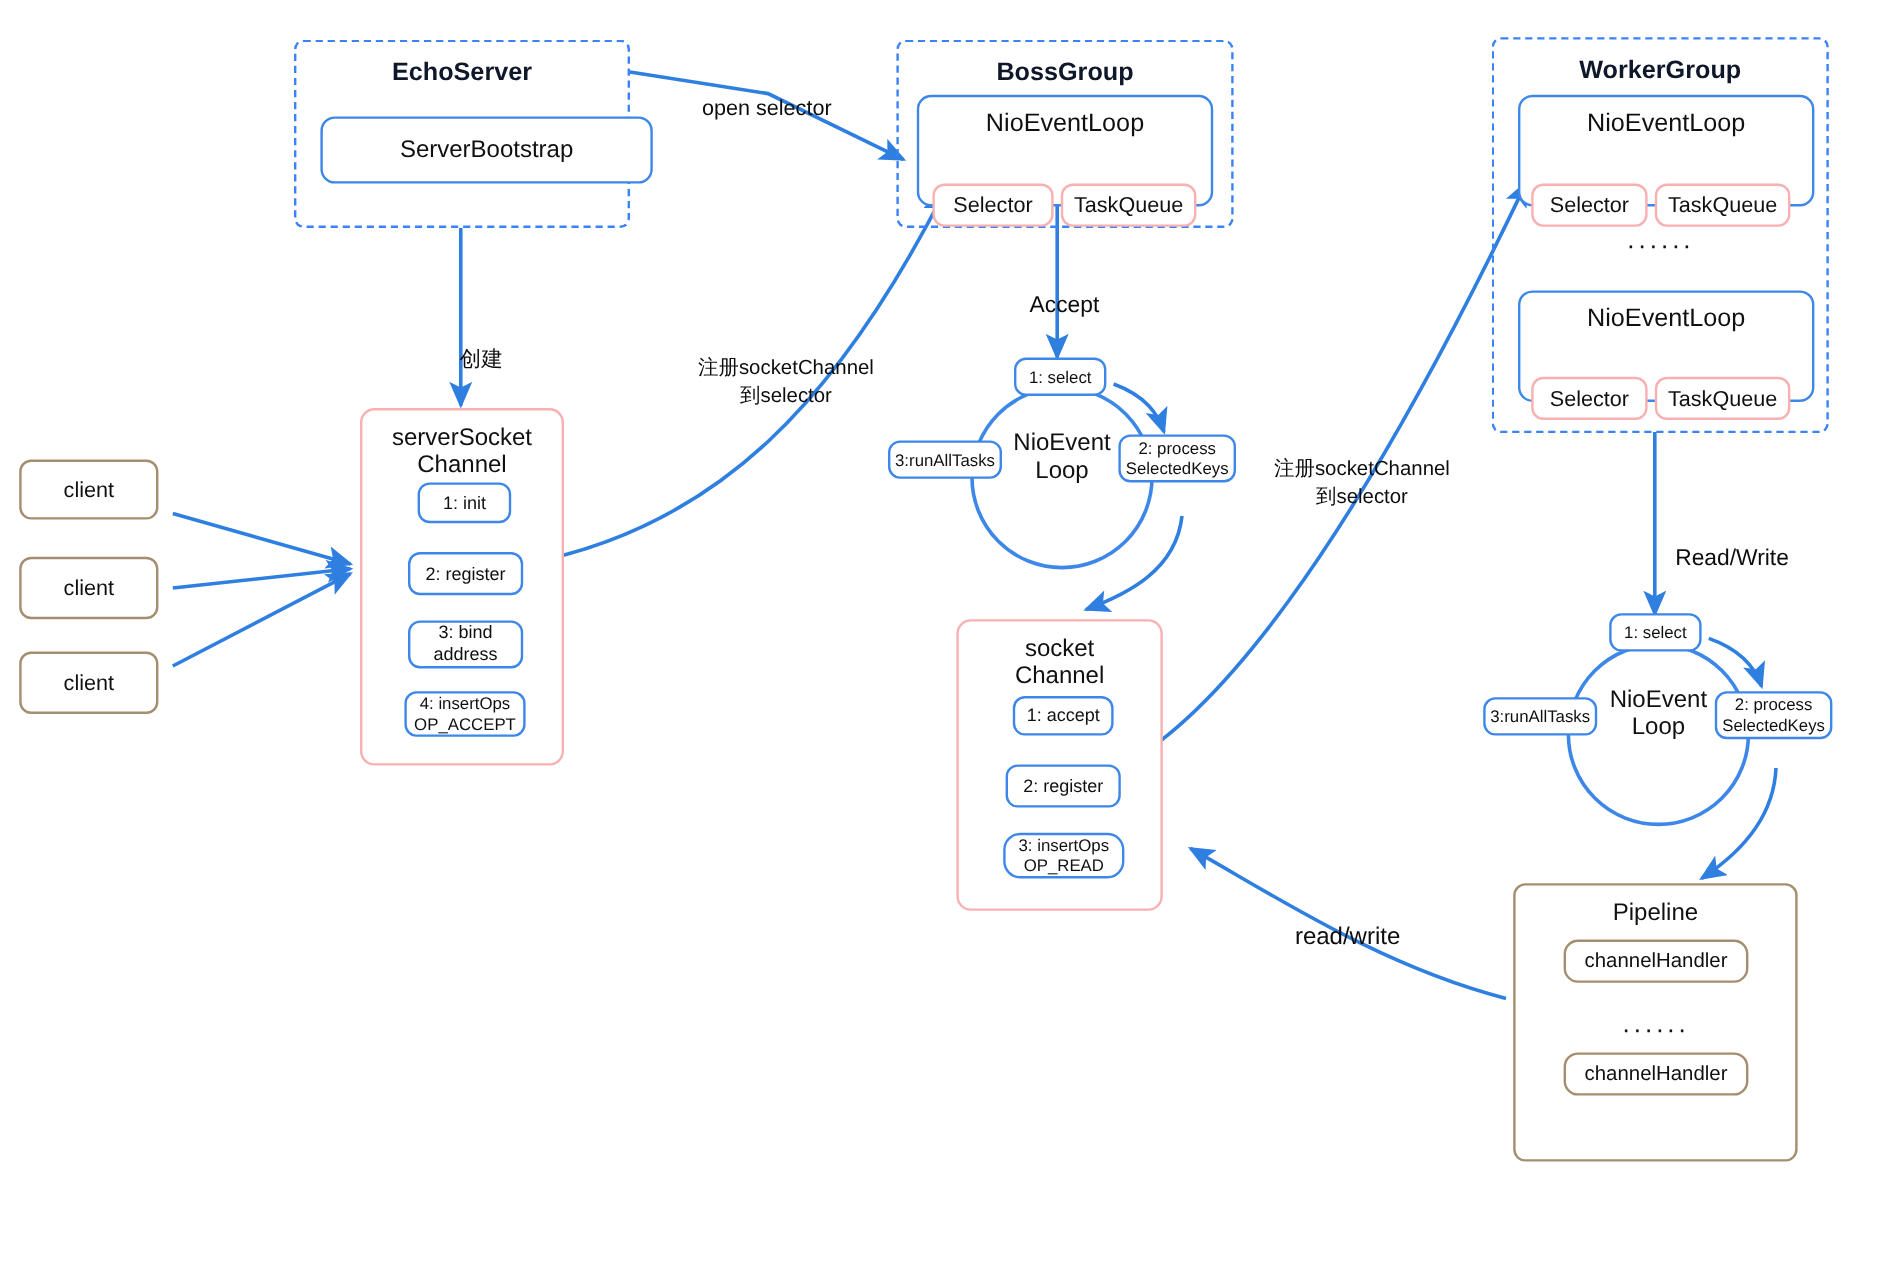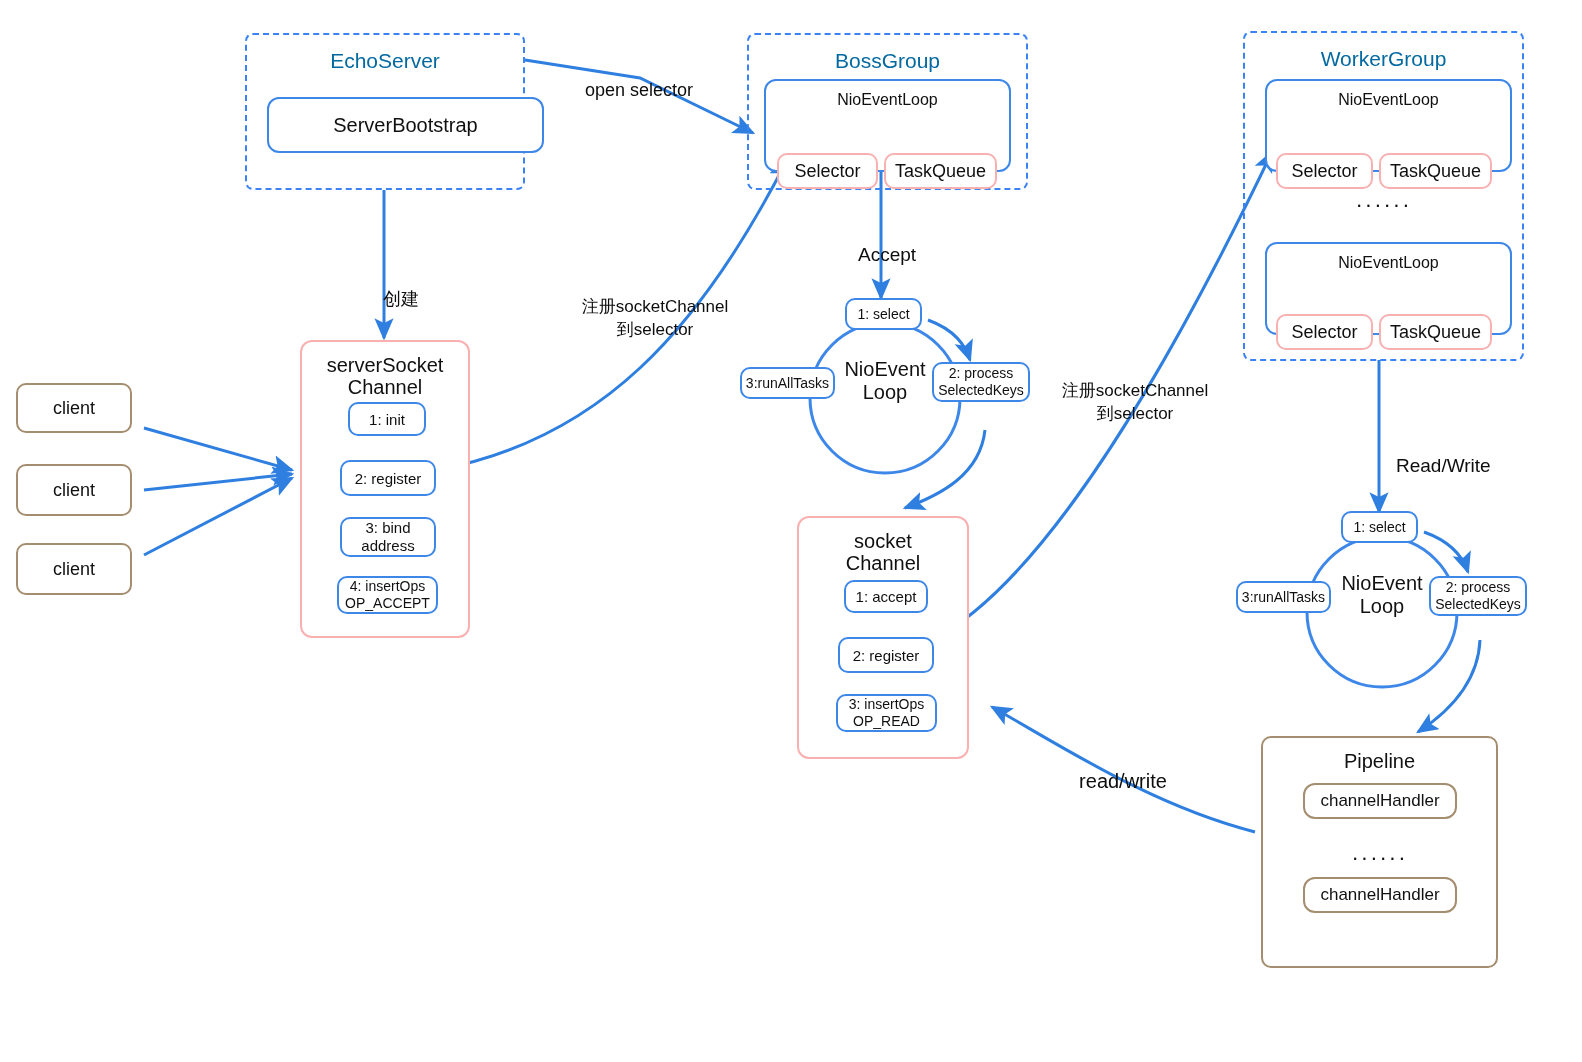--- a/index.html
+++ b/index.html
@@ -4,36 +4,36 @@
 <style>
   html,body{margin:0;padding:0;background:#ffffff;}
   body{font-family:"Liberation Sans","DejaVu Sans",sans-serif;}
   #stage{position:relative;width:1582px;height:1062px;background:#fff;overflow:hidden;}
   svg#wires{position:absolute;left:0;top:0;width:1582px;height:1062px;pointer-events:none;}
 
   .node{position:absolute;box-sizing:border-box;display:flex;align-items:center;justify-content:center;text-align:center;color:#101010;background:#fff;}
 
   
   .group{border:2.5px dashed #3b82f6;border-radius:8px;background:transparent;align-items:flex-start;justify-content:center;}
-  .group-title{position:absolute;left:0;right:0;top:14px;text-align:center;font-size:21px;color:#0369a1;}
+  .group-title{position:absolute;left:0;right:0;top:14px;text-align:center;font-size:21px;color:#0f172a;font-weight:bold;}
 
   
   .bluebox{border:2.5px solid #3d87e8;border-radius:12px;}
   .bluebox-sm{border:2px solid #3d87e8;border-radius:10px;}
   
   .pinkbox{border:2.5px solid #f9b0b0;border-radius:12px;}
   .pinkpill{border:2px solid #f9b0b0;border-radius:10px;margin-top:32px;}
   
   .tanbox{border:2.5px solid #a58d6f;border-radius:10px;}
   .tanpill{border:2px solid #a58d6f;border-radius:12px;}
 
   .lbl{position:absolute;color:#0d0d0d;background:transparent;white-space:pre;text-align:center;}
   .dots{position:absolute;text-align:center;color:#111;letter-spacing:2px;}
 
-  .neltitle{position:absolute;left:0;right:0;top:10px;text-align:center;font-size:16px;}
+  .neltitle{position:absolute;left:0;right:0;top:10px;text-align:center;font-size:21px;}
   .chtitle{position:absolute;left:0;right:0;top:12px;text-align:center;font-size:20px;line-height:1.1;}
   .circ-center{position:absolute;text-align:center;font-size:20px;line-height:1.15;color:#111;}
   .pipetitle{position:absolute;left:0;right:0;top:12px;text-align:center;font-size:20px;color:#111;}
 </style>
 </head>
 <body>
 
 <div id="stage">
 
   <svg id="wires" viewBox="0 0 1582 1062">
@@ -134,21 +134,21 @@
   <div class="node bluebox-sm" style="left:740px;top:367px;width:95px;height:32px;font-size:14px;">3:runAllTasks</div>
 
   <div class="node pinkbox" style="left:797px;top:516px;width:172px;height:243px;">
     <div class="chtitle">
       <span>socket</span><br>
       <span>Channel</span>
     </div>
   </div>
   <div class="node bluebox-sm" style="left:844px;top:580px;width:84px;height:33px;font-size:15px;">1: accept</div>
   <div class="node bluebox-sm" style="left:838px;top:637px;width:96px;height:36px;font-size:15px;">2: register</div>
-  <div class="node bluebox-sm" style="left:836px;top:694px;width:101px;height:38px;font-size:14px;white-space:pre;line-height:1.2;">3: insertOps
+  <div class="node bluebox-sm" style="left:836px;top:694px;width:101px;height:38px;font-size:14px;white-space:pre;line-height:1.2;border-radius:14px;">3: insertOps
 OP_READ</div>
 
   <svg style="position:absolute;left:1292px;top:522px;width:180px;height:180px;" viewBox="0 0 180 180">
     <circle cx="90" cy="90" r="75" fill="none" stroke="#3d87e8" stroke-width="3"></circle>
   </svg>
   <div class="circ-center" style="left:1302px;top:572px;width:160px;">
     <span>NioEvent</span><br>
     <span>Loop</span>
   </div>
   <div class="node bluebox-sm" style="left:1341px;top:511px;width:77px;height:32px;font-size:14px;">1: select</div>

